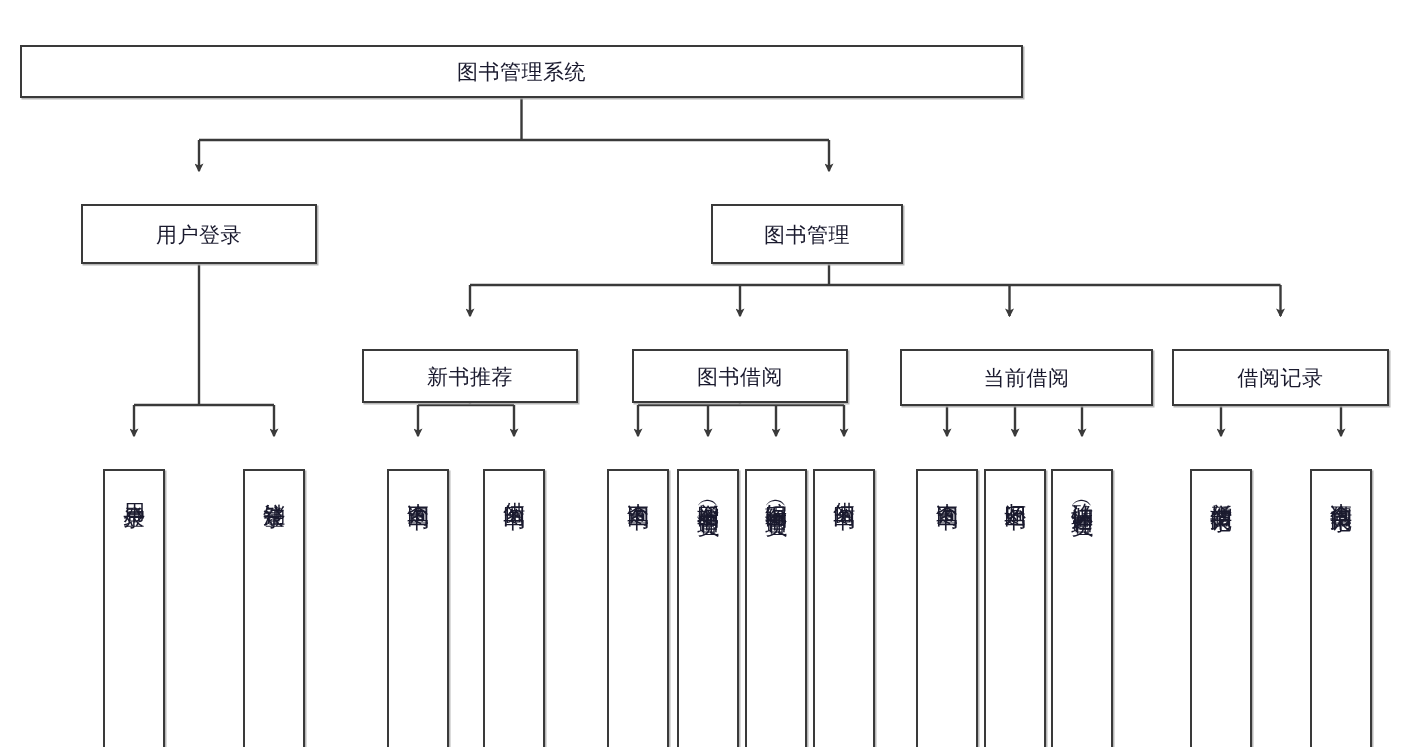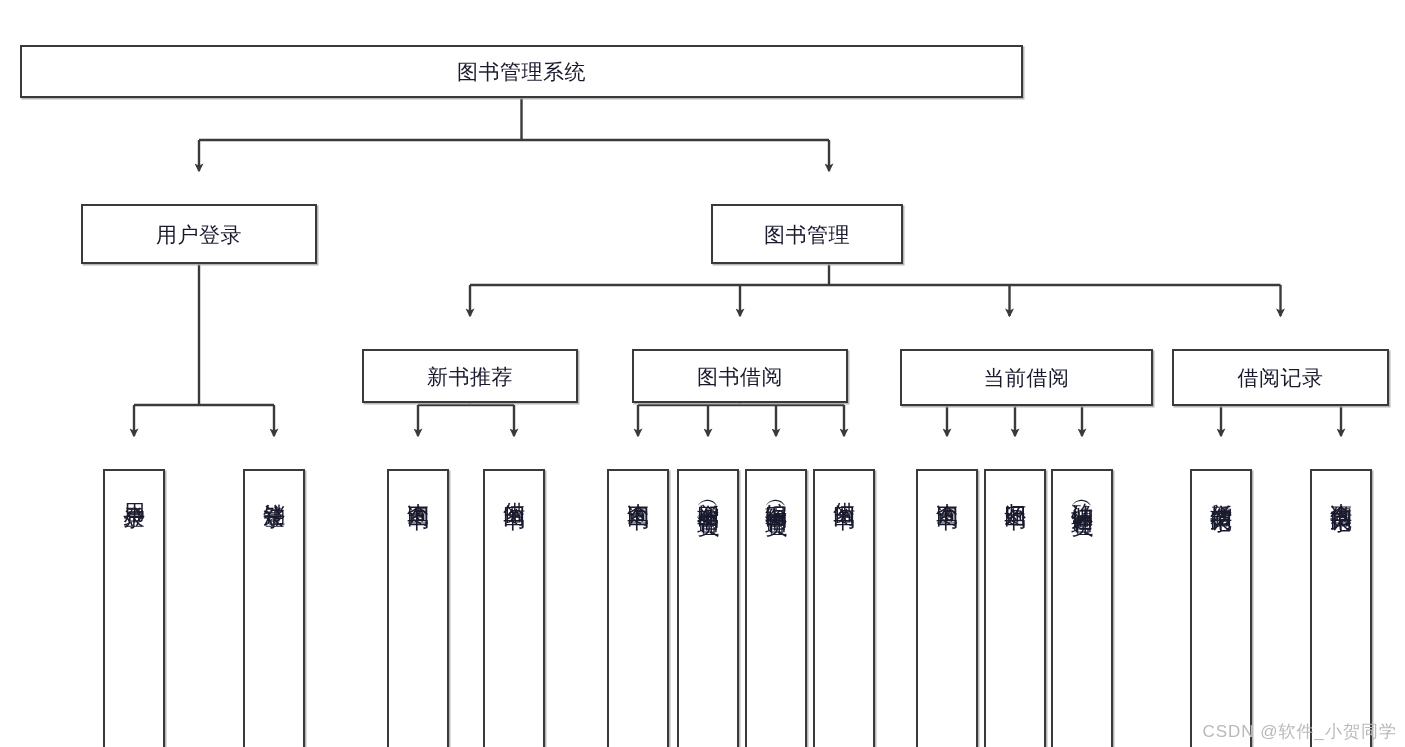--- a/index.html
+++ b/index.html
@@ -174,15 +174,14 @@
         <span class="node-label">确认归还（管理员）</span>
       </div>
       <div class="node vert" style="left: 1190px; top: 437px; width: 62px; height: 298px;">
         <span class="node-label">新增借阅记录</span>
       </div>
       <div class="node vert" style="left: 1310px; top: 437px; width: 62px; height: 298px;">
         <span class="node-label">查询借阅记录</span>
       </div>
     </div>
 
-  <div id="watermark">CSDN @软件_小贺同学</div>
 
 </div>
 
 </body></html>

